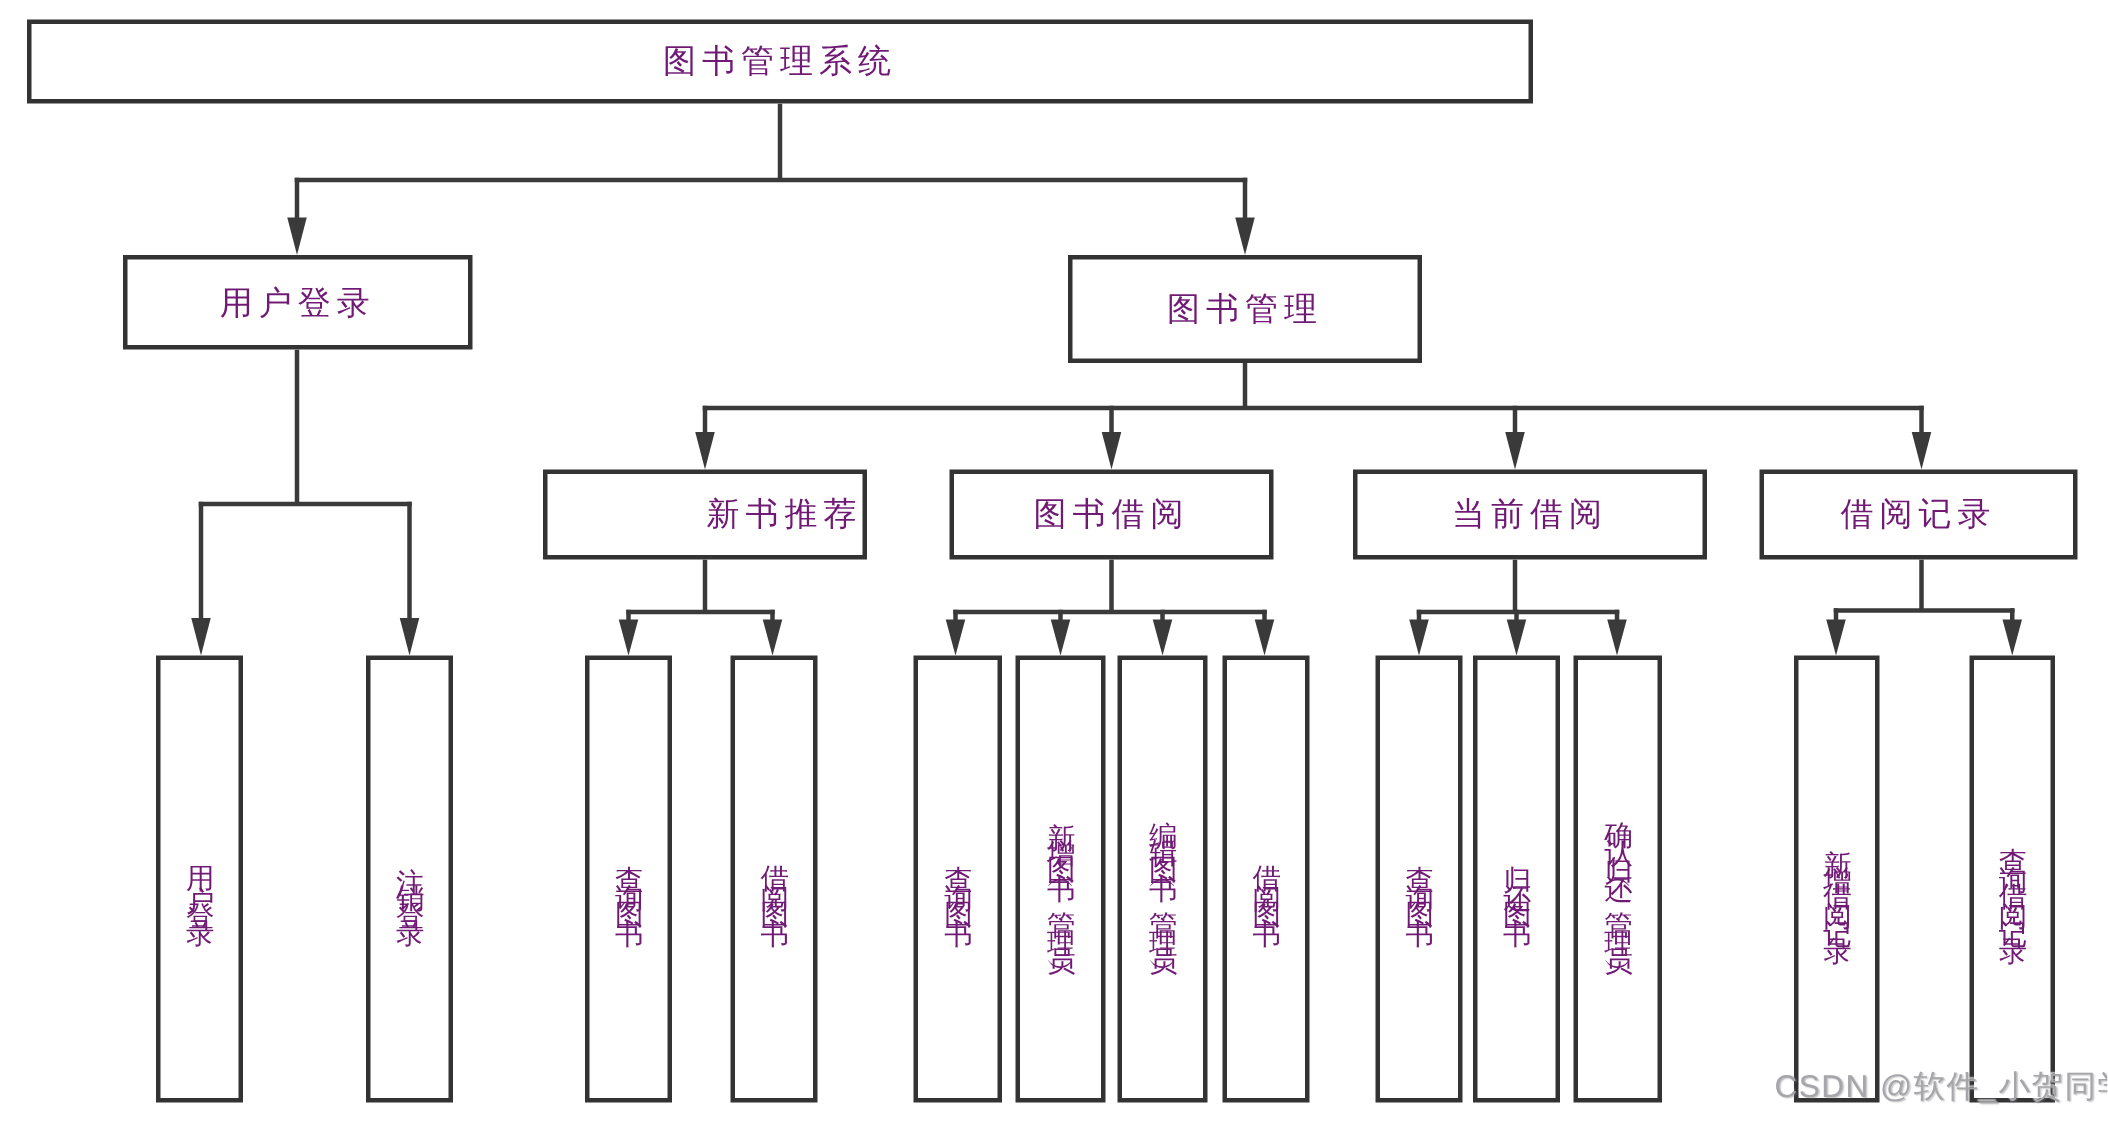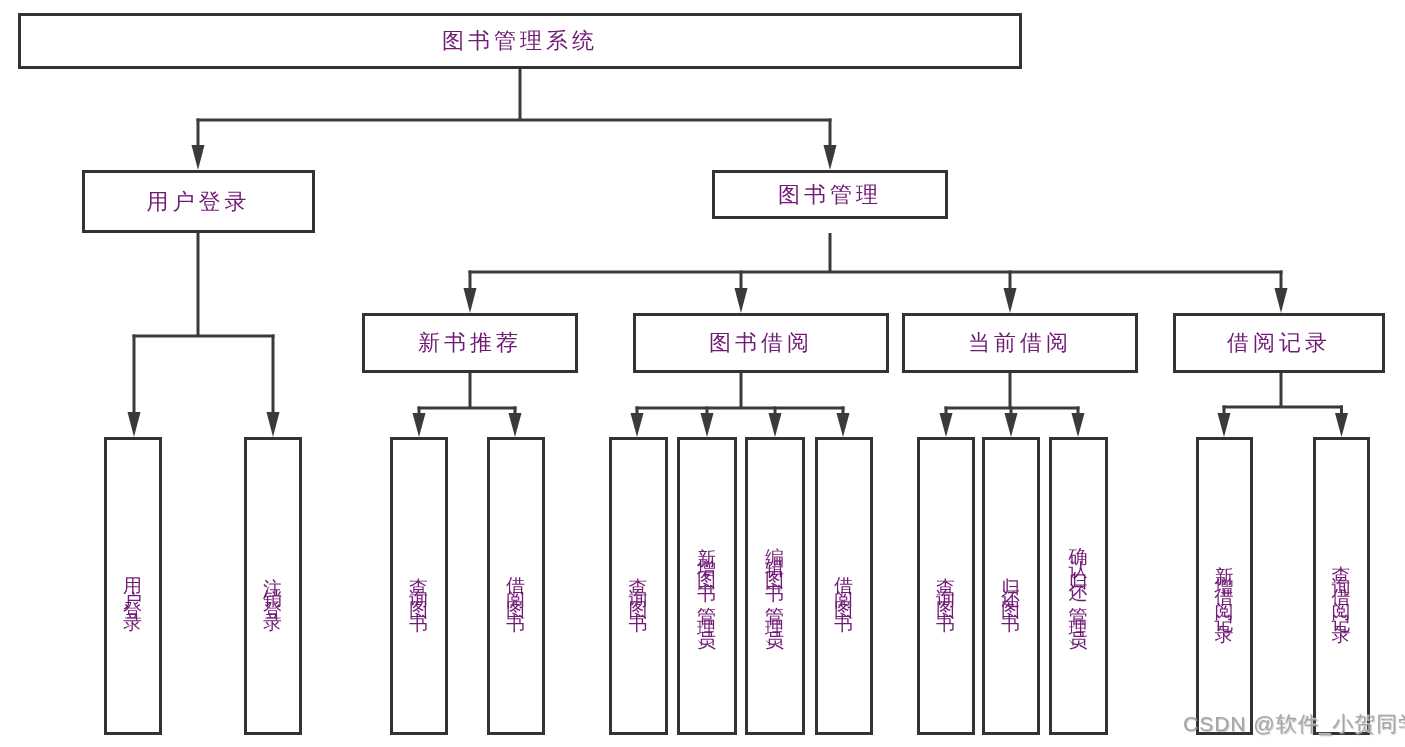--- a/index.html
+++ b/index.html
@@ -118,28 +118,28 @@
     </g>
   </svg>
 
   <div class="box" style="left:18px; top:13px; width:1004px; height:56px;">
     <span>图书管理系统</span>
   </div>
 
   <div class="box" style="left:82px; top:170px; width:233px; height:63px;">
     <span>用户登录</span>
   </div>
-  <div class="box" style="left:712px; top:170px; width:236px; height:49px;">
+  <div class="box" style="left:712px; top:170px; width:236px; height:72px;">
     <span>图书管理</span>
   </div>
 
-  <div class="box" style="left:362px; top:313px; width:216px; height:60px;">
+  <div class="box" style="left:362px; top:313px; width:216px; height:60px;justify-content:flex-end;">
     <span>新书推荐</span>
   </div>
-  <div class="box" style="left:633px; top:313px; width:256px; height:60px;">
+  <div class="box" style="left:633px; top:313px; width:216px; height:60px;">
     <span>图书借阅</span>
   </div>
   <div class="box" style="left:902px; top:313px; width:236px; height:60px;font-family:Liberation Mono, monospace;">
     <span>当前借阅</span>
   </div>
   <div class="box" style="left:1173px; top:313px; width:212px; height:60px;">
     <span>借阅记录</span>
   </div>
 
   <div class="box vbox" style="left:104px; top:437px; width:58px; height:298px;">

